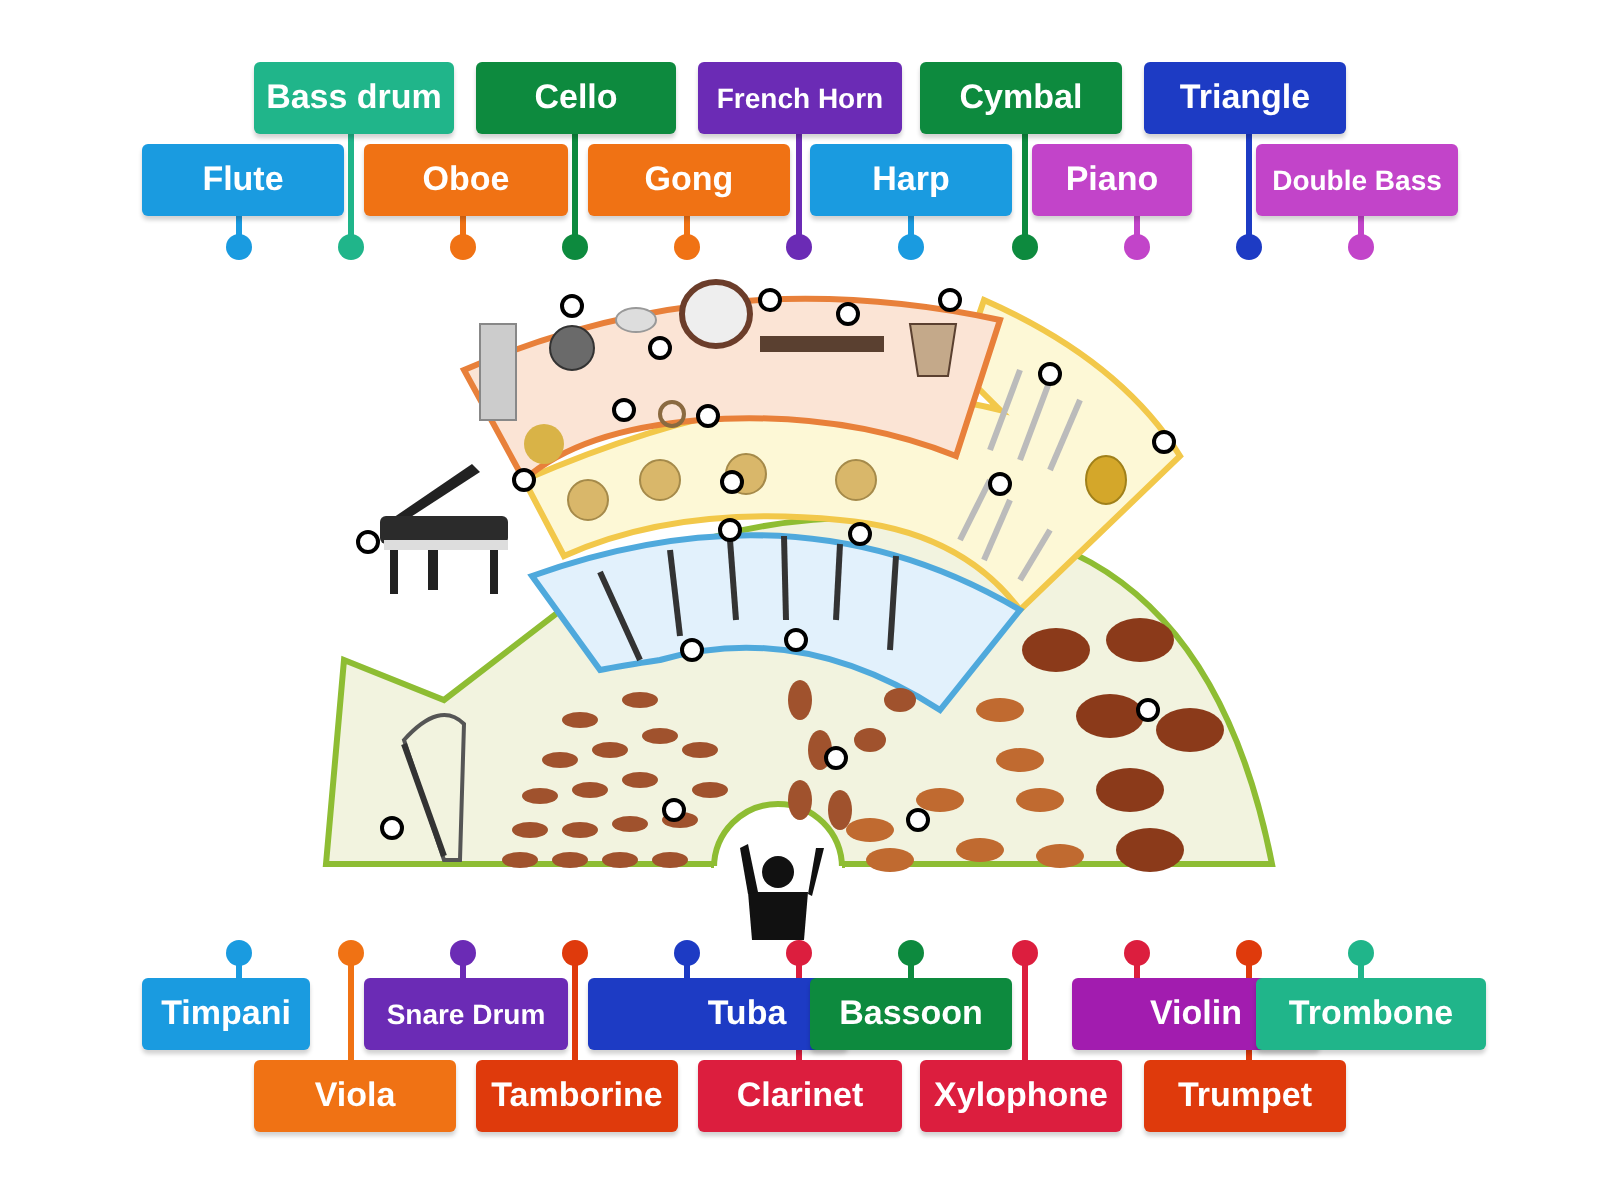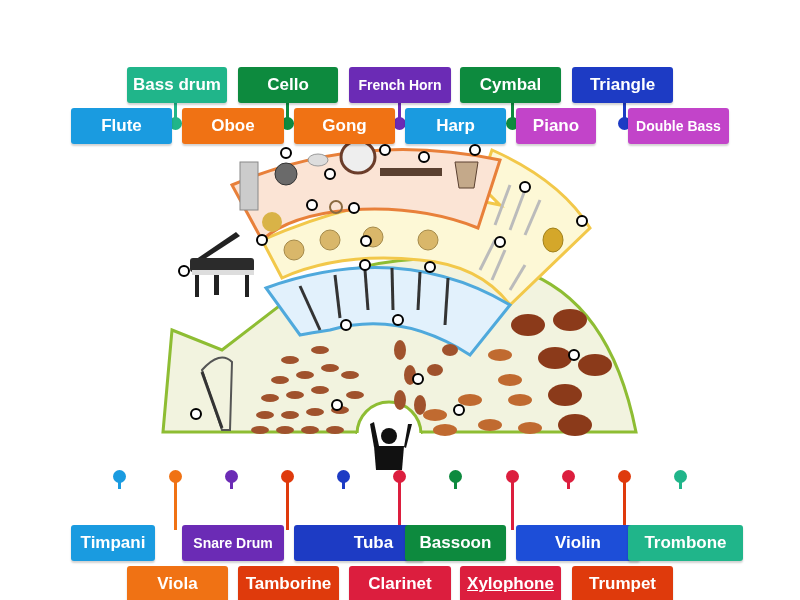--- a/index.html
+++ b/index.html
@@ -1,20 +1,20 @@
 <!DOCTYPE html>
 <html><head>
 <meta charset="utf-8">
 <style>
   html, body { margin:0; padding:0; }
   body { width:800px; height:600px; background:#ffffff; position:relative; overflow:hidden;
          font-family:"Liberation Sans", "DejaVu Sans", sans-serif; }
   .label { position:absolute; height:36px; border-radius:3px; color:#fff; font-weight:bold;
            font-size:17px; display:flex; align-items:center; justify-content:center;
-           box-shadow:0 2px 2px rgba(0,0,0,0.18); white-space:nowrap; cursor:grab;margin-top:36px; }
+           box-shadow:0 2px 2px rgba(0,0,0,0.18); white-space:nowrap; cursor:grab; }
   .label.small { font-size:14px; }
   .stem { position:absolute; width:3px; }
   .dot { position:absolute; width:13px; height:13px; border-radius:50%; }
   .marker { position:absolute; width:8px; height:8px; border:2.5px solid #000; border-radius:50%;
             background:#fff; cursor:pointer; }
   svg.stage { position:absolute; left:0; top:0; }
 </style>
 </head>
 <body>
 
@@ -188,26 +188,26 @@
     <div class="label" style="left: 294px; top: 72px; width: 101px; background: rgb(240, 114, 20);">Gong</div>
     <div class="label" style="left: 405px; top: 72px; width: 101px; background: rgb(26, 155, 224);">Harp</div>
     <div class="label" style="left: 516px; top: 72px; width: 80px; background: rgb(194, 68, 201);">Piano</div>
     <div class="label small" style="left: 628px; top: 72px; width: 101px; background: rgb(194, 68, 201);">Double Bass</div>
   </div>
 <div id="labels-bottom">
     <div class="label" style="left: 71px; top: 489px; width: 84px; background: rgb(26, 155, 224);">Timpani</div>
     <div class="label small" style="left: 182px; top: 489px; width: 102px; background: rgb(107, 43, 181);">Snare Drum</div>
     <div class="label" style="left: 294px; top: 489px; width: 101px; background: rgb(29, 59, 196); padding-left: 29px;">Tuba</div>
     <div class="label" style="left: 405px; top: 489px; width: 101px; background: rgb(13, 138, 62);">Bassoon</div>
-    <div class="label" style="left: 516px; top: 489px; width: 124px; background: #1d4ed8;">Violin</div>
+    <div class="label" style="left: 536px; top: 489px; width: 124px; background: #a21caf;">Violin</div>
     <div class="label" style="left: 628px; top: 489px; width: 115px; background: rgb(32, 181, 138);">Trombone</div>
     <div class="label" style="left: 127px; top: 530px; width: 101px; background: rgb(240, 114, 20);">Viola</div>
     <div class="label" style="left: 238px; top: 530px; width: 101px; background: rgb(223, 58, 12);">Tamborine</div>
     <div class="label" style="left: 349px; top: 530px; width: 102px; background: rgb(220, 30, 62);">Clarinet</div>
-    <div class="label" style="left: 460px; top: 530px; width: 101px; background: rgb(220, 30, 62); text-decoration: underline;">Xylophone</div>
+    <div class="label" style="left: 460px; top: 530px; width: 101px; background: rgb(220, 30, 62);">Xylophone</div>
     <div class="label" style="left: 572px; top: 530px; width: 101px; background: rgb(223, 58, 12);">Trumpet</div>
   </div>
 <div id="markers">
     <div class="marker" style="left: 280px; top: 147px;"></div>
     <div class="marker" style="left: 379px; top: 144px;"></div>
     <div class="marker" style="left: 418px; top: 151px;"></div>
     <div class="marker" style="left: 469px; top: 144px;"></div>
     <div class="marker" style="left: 324px; top: 168px;"></div>
     <div class="marker" style="left: 306px; top: 199px;"></div>
     <div class="marker" style="left: 348px; top: 202px;"></div>

